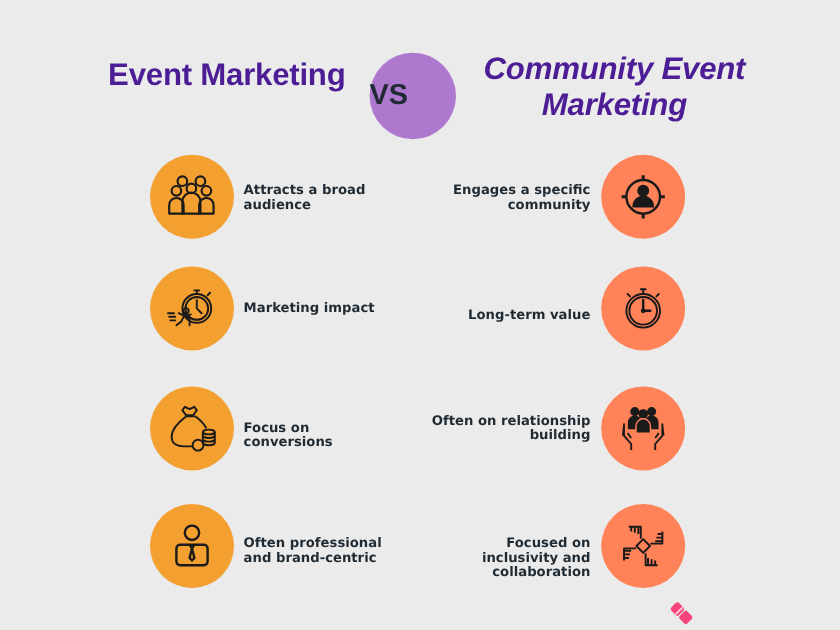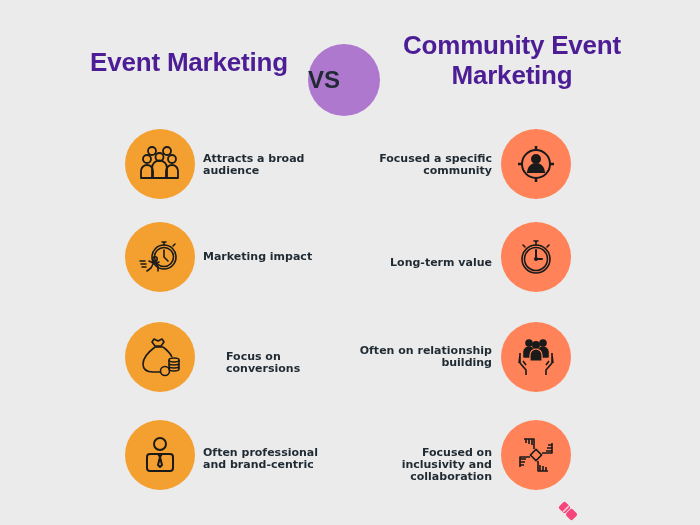--- a/index.html
+++ b/index.html
@@ -1,19 +1,19 @@
 <!DOCTYPE html>
 <html><head>
 <meta charset="utf-8">
 <style>
   html, body { margin:0; padding:0; }
   body { width:700px; height:525px; background:#ebebeb; position:relative; overflow:hidden; font-family:"Liberation Sans", sans-serif; color:#1f2a33; }
   .title { position:absolute; font-weight:bold; font-size:26px; line-height:30px; color:#4c1d95; text-align:center; letter-spacing:-0.2px; }
   #title-left { left:76px; top:47px; width:226px; }
-  #title-right { left:384px; top:30px; width:256px; }
+  #title-right { left:384px; top:42px; width:256px;font-style:italic; }
   .vs { position:absolute; left:308px; top:44px; width:72px; height:72px; border-radius:50%; background:#ae78cf; display:flex; align-items:center; justify-content:flex-start; font-weight:bold; font-size:24px; color:#1f2a33; }
   .circle { position:absolute; width:70px; height:70px; border-radius:50%; display:flex; align-items:center; justify-content:center; }
   .circle.left { background:#f4a030; left:125px; }
   .circle.right { background:#ff8258; left:501px; }
   .circle svg { width:48px; height:48px; }
   .label { position:absolute; font-family:"DejaVu Sans", sans-serif; font-weight:bold; font-size:11px; line-height:12px; color:#1f2a33; }
   .label.left { left:203px; width:130px; text-align:left; }
   .label.right { left:356px; width:136px; text-align:right; }
   .brand { position:absolute; left:557px; top:500px; display:flex; align-items:center; }
   .brand .name { font-weight:bold; font-size:19px; color:#3b3a6b; margin-left:6px; letter-spacing:-0.2px; }
@@ -56,32 +56,32 @@
   <svg viewBox="0 0 48 48" fill="none" stroke="#1a1a1a" stroke-width="1.6" stroke-linejoin="round">
     <path d="M18 6l4 2 4-2 2 3-3 4h-6l-3-4z"></path>
     <path d="M19 14c-8 6-12 12-12 17 0 6 5 8 10 8h8"></path>
     <path d="M27 14c4 3 7 6 9 10"></path>
     <path d="M19 14h8"></path>
     <ellipse cx="38" cy="27" rx="5" ry="2"></ellipse>
     <path d="M33 27v9c0 1 2 2 5 2s5-1 5-2v-9M33 30c0 1 2 2 5 2s5-1 5-2M33 33c0 1 2 2 5 2s5-1 5-2"></path>
     <circle cx="29" cy="38" r="4.5"></circle>
   </svg>
 </div>
-<div class="label left" style="top:351px;margin-left:23px;">Focus on conversions</div>
+<div class="label left" style="top:351px;">Focus on conversions</div>
 
 <div class="circle left" style="top:420px;">
   <svg viewBox="0 0 48 48" fill="none" stroke="#1a1a1a" stroke-width="2" stroke-linejoin="round">
     <circle cx="24" cy="13" r="6"></circle>
     <rect x="11" y="23" width="26" height="17" rx="3"></rect>
     <path d="M22 23l2 3 2-3M24 26l-2 8 2 2 2-2-2-8"></path>
   </svg>
 </div>
 <div class="label left" style="top:447px;">Often professional and brand-centric</div>
 
-<div class="label right" style="top:153px;">Focused a specific community</div>
+<div class="label right" style="top:153px;">Engages a specific community</div>
 <div class="circle right" style="top:129px;">
   <svg viewBox="0 0 48 48" fill="none" stroke="#1a1a1a" stroke-width="2">
     <circle cx="24" cy="24" r="14"></circle>
     <path d="M24 6v4M24 38v4M6 24h4M38 24h4" stroke-width="2.5"></path>
     <circle cx="24" cy="19" r="4" fill="#1a1a1a"></circle>
     <path d="M16 32c0-5 4-8 8-8s8 3 8 8z" fill="#1a1a1a"></path>
   </svg>
 </div>
 
 <div class="label right" style="top:257px;">Long-term value</div>

